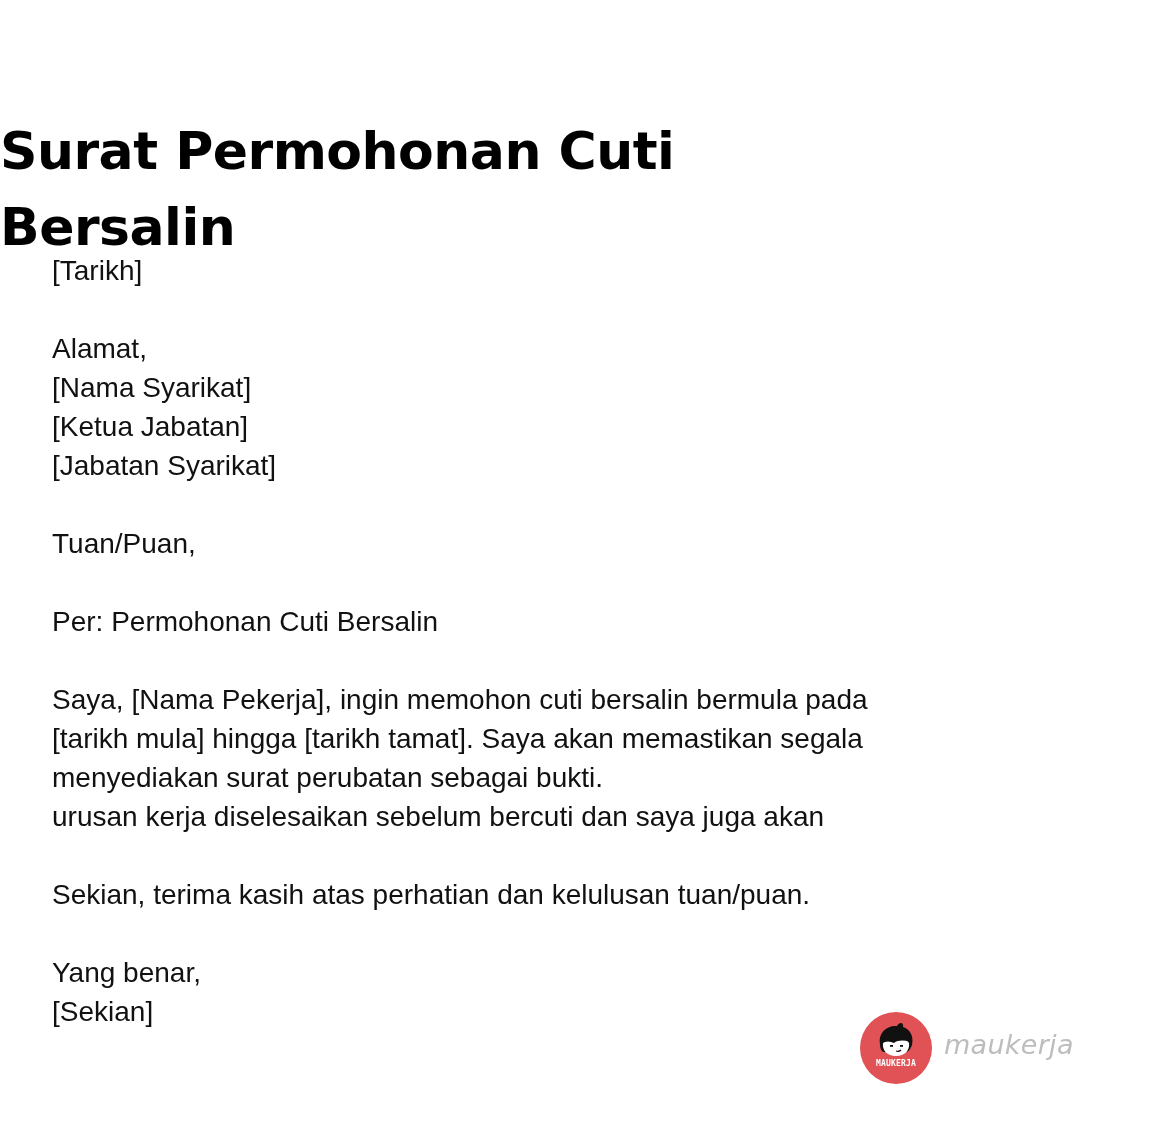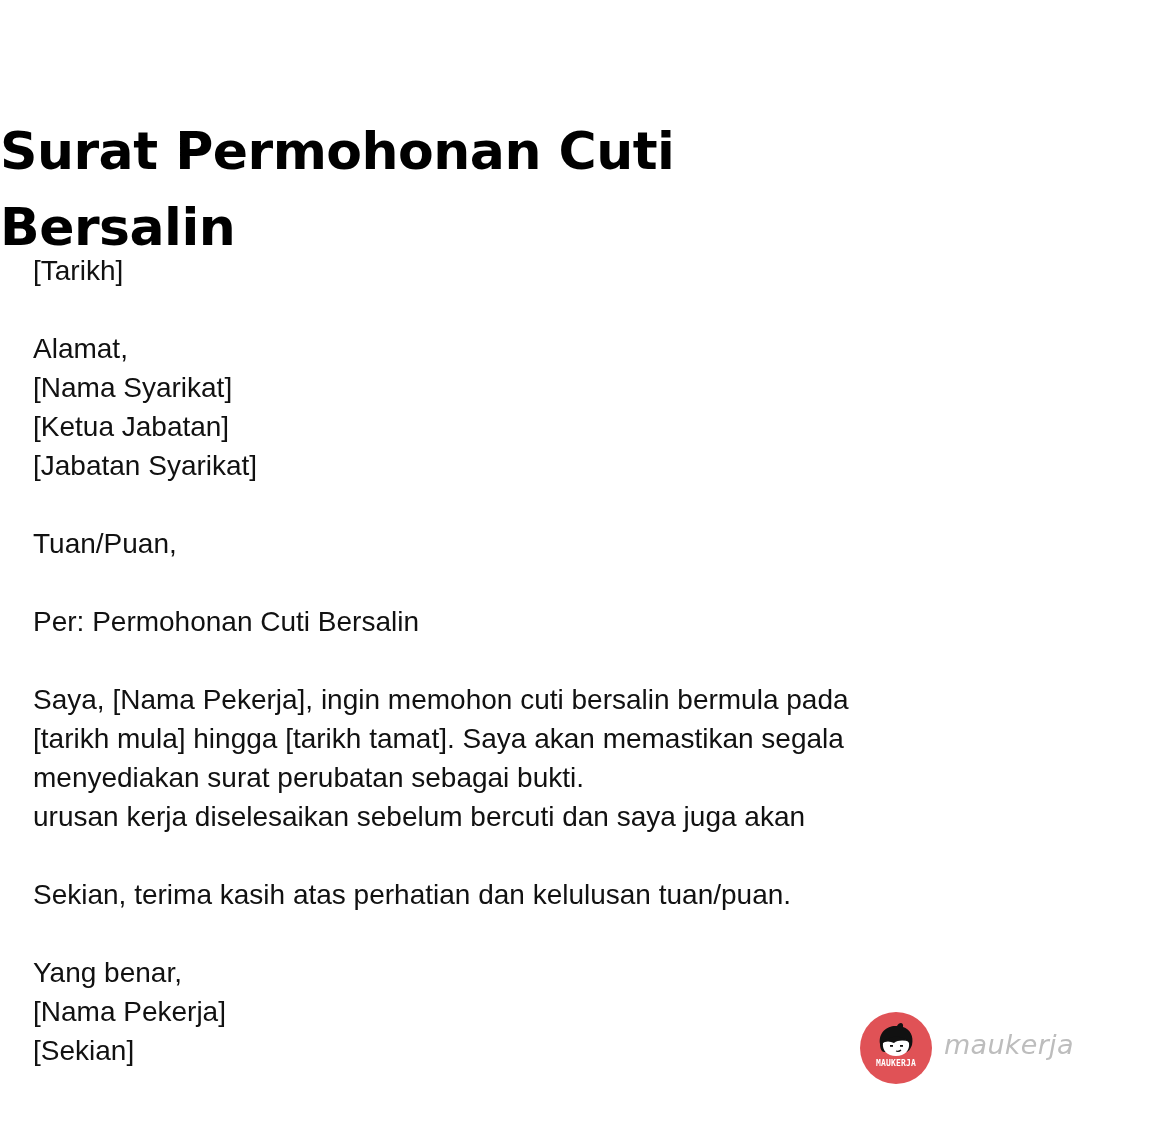--- a/index.html
+++ b/index.html
@@ -24,21 +24,21 @@
       font-family: "DejaVu Sans", "Liberation Sans", sans-serif;
       font-weight: bold;
       font-size: 52px;
       line-height: 76px;
       letter-spacing: -0.5px;
       color: #000000;
     }
     .title span { display: block; }
     .letter {
       position: absolute;
-      left: 33px;
+      left: 52px;
       top: 251px;
       width: 1000px;
       font-size: 28px;
       line-height: 39px;
       color: #111111;
     }
     .line { display: block; white-space: nowrap; min-height: 39px; }
     .blank { display: block; height: 39px; }
     .para .line { white-space: nowrap; }
     .brand {
@@ -113,21 +113,20 @@
     <span class="line">menyediakan surat perubatan sebagai bukti.</span>
     <span class="line">urusan kerja diselesaikan sebelum bercuti dan saya juga akan</span>
   </div>
   <span class="blank"></span>
 
   <span class="line">Sekian, terima kasih atas perhatian dan kelulusan tuan/puan.</span>
   <span class="blank"></span>
 
   <div>
     <span class="line">Yang benar,</span>
-    <span class="line">[Nama Pekerja]</span>
     <span class="line">[Sekian]</span>
   </div>
 </div>
 
 <div class="brand">
   <div class="logo">
     <svg width="72" height="72" viewBox="0 0 72 72">
 
       <path d="M20 32 C18 20, 28 13, 37 14 C39 10, 44 10, 43 15 C50 17, 54 24, 52 33 C50 38, 48 40, 46 40 L24 40 C22 40, 20 37, 20 32 Z" fill="#111111"></path>
 

